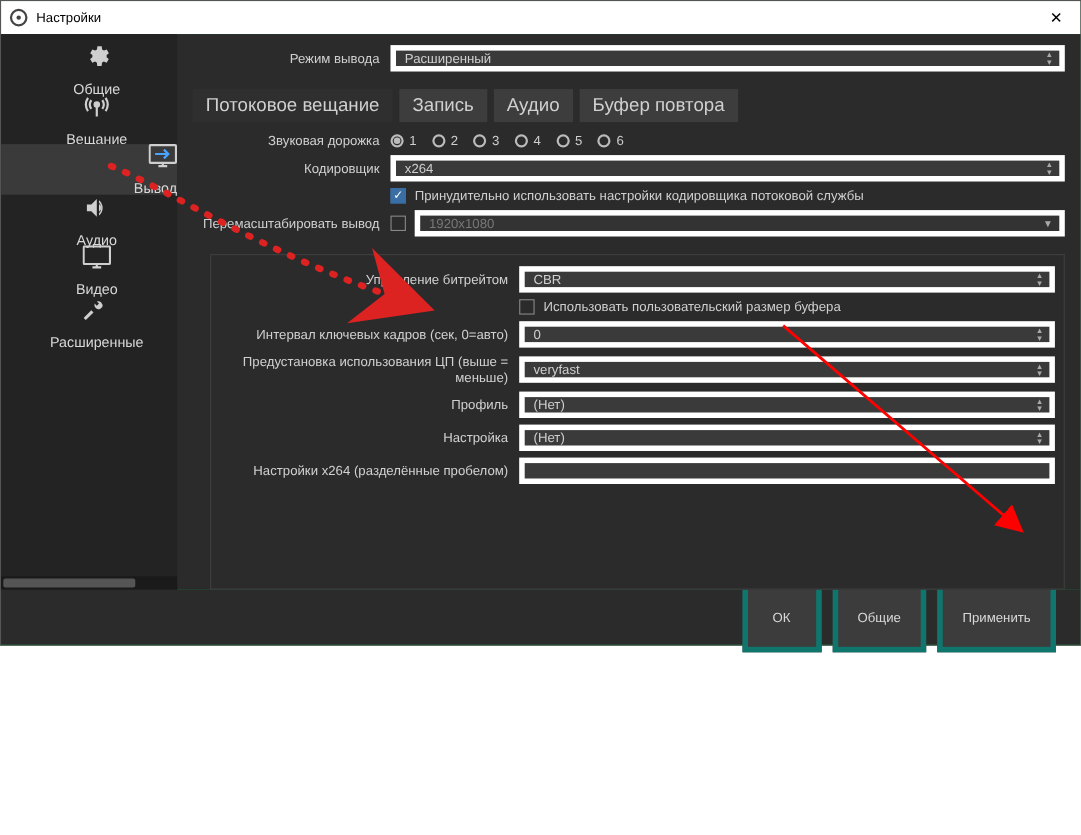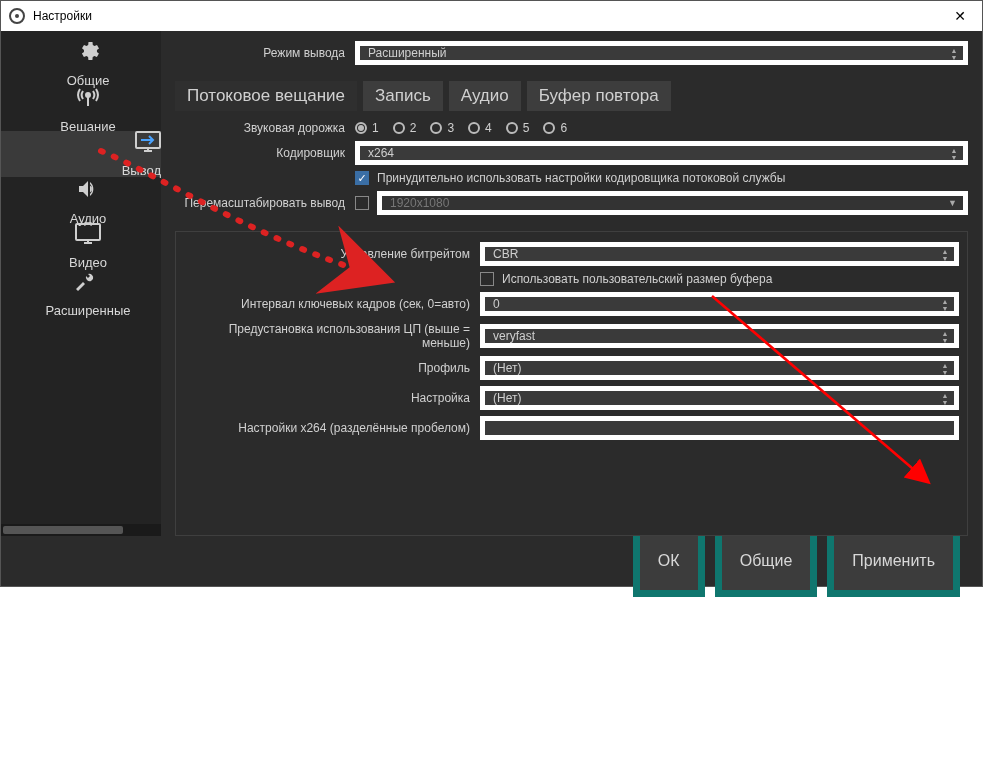--- a/index.html
+++ b/index.html
@@ -29,23 +29,23 @@
   .tab { background: #3d3d3d; padding: 5px 12px; font-size: 17px; color: #d0d0d0; cursor: default; text-align: center; }
   .tab.active { background: #2f2f2f; }
   .radios { display: flex; gap: 14px; align-items: center; }
   .radio { display: inline-flex; align-items: center; gap: 5px; }
   .radio .dot { width: 12px; height: 12px; border-radius: 50%; border: 2px solid #bbb; position: relative; }
   .radio.checked .dot::after { content: ""; position: absolute; width: 6px; height: 6px; background: #bbb; border-radius: 50%; top: 1px; left: 1px; }
   .checkbox { width: 14px; height: 14px; border: 1px solid #888; display: inline-flex; align-items: center; justify-content: center; background: #2b2b2b; margin-right: 8px; }
   .checkbox.checked { background: #3a6ea5; border-color: #3a6ea5; }
   .checkbox.checked::after { content: "✓"; color: #fff; font-size: 11px; line-height: 1; }
   .inline-check { display: flex; align-items: flex-end; flex: 1; }
-  .panel { border: 1px solid #3f3f3f; margin-top: 10px; padding: 10px 8px 4px 24px; flex: 1; overflow: hidden; }
+  .panel { border: 1px solid #3f3f3f; margin-top: 10px; padding: 10px 8px 4px 0; flex: 1; overflow: hidden; margin-left: 16px; }
   .footer { height: 50px; display: flex; align-items: center; justify-content: flex-end; gap: 10px; padding-right: 22px; background: #2b2b2b; }
-  .btn { background: #3c3c3c; border: 7px solid #0f766e; color: #d8d8d8; padding: 20px 18px; font-size: 16px; cursor: default; min-width: 72px; text-align: center; }
+  .btn { background: #3c3c3c; border: 5px solid #0f766e; color: #d8d8d8; padding: 20px 18px; font-size: 12px; cursor: default; min-width: 72px; text-align: center; }
   .dropdown-arrow { position: absolute; right: 6px; top: 50%; transform: translateY(-50%); font-size: 9px; color: #aaa; }
   .annot-dots { position: absolute; pointer-events: none; z-index: 50; }
   .annot-arrow-svg { position: absolute; pointer-events: none; z-index: 50; }
 </style>
 </head>
 <body>
 
 <div class="window">
 
   <div class="titlebar">

